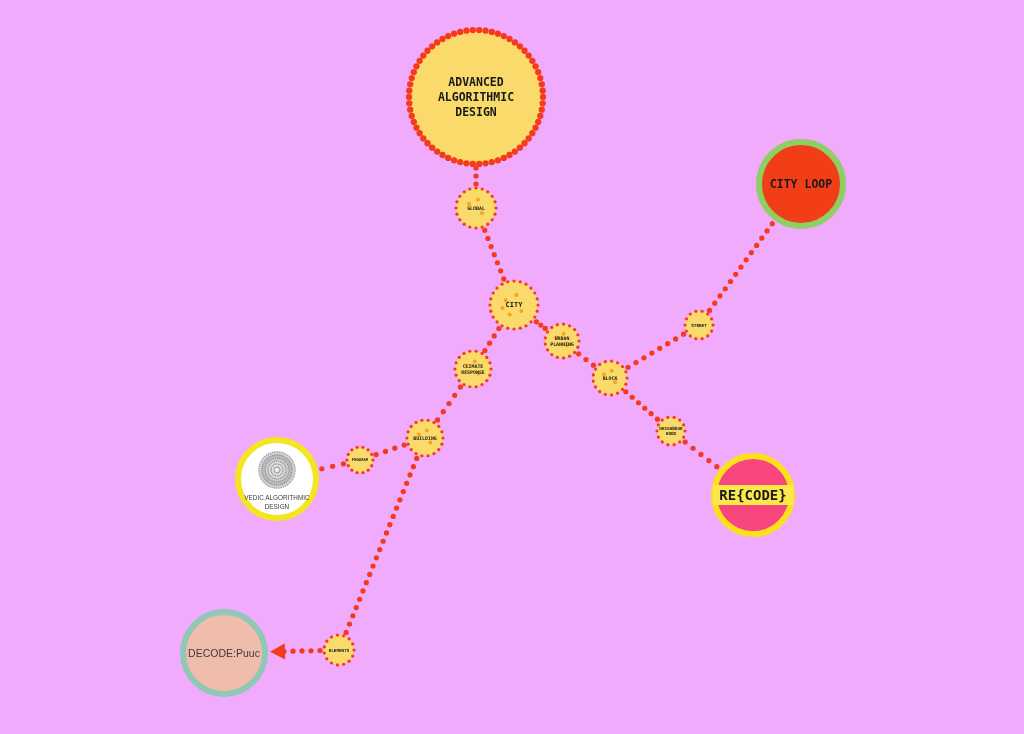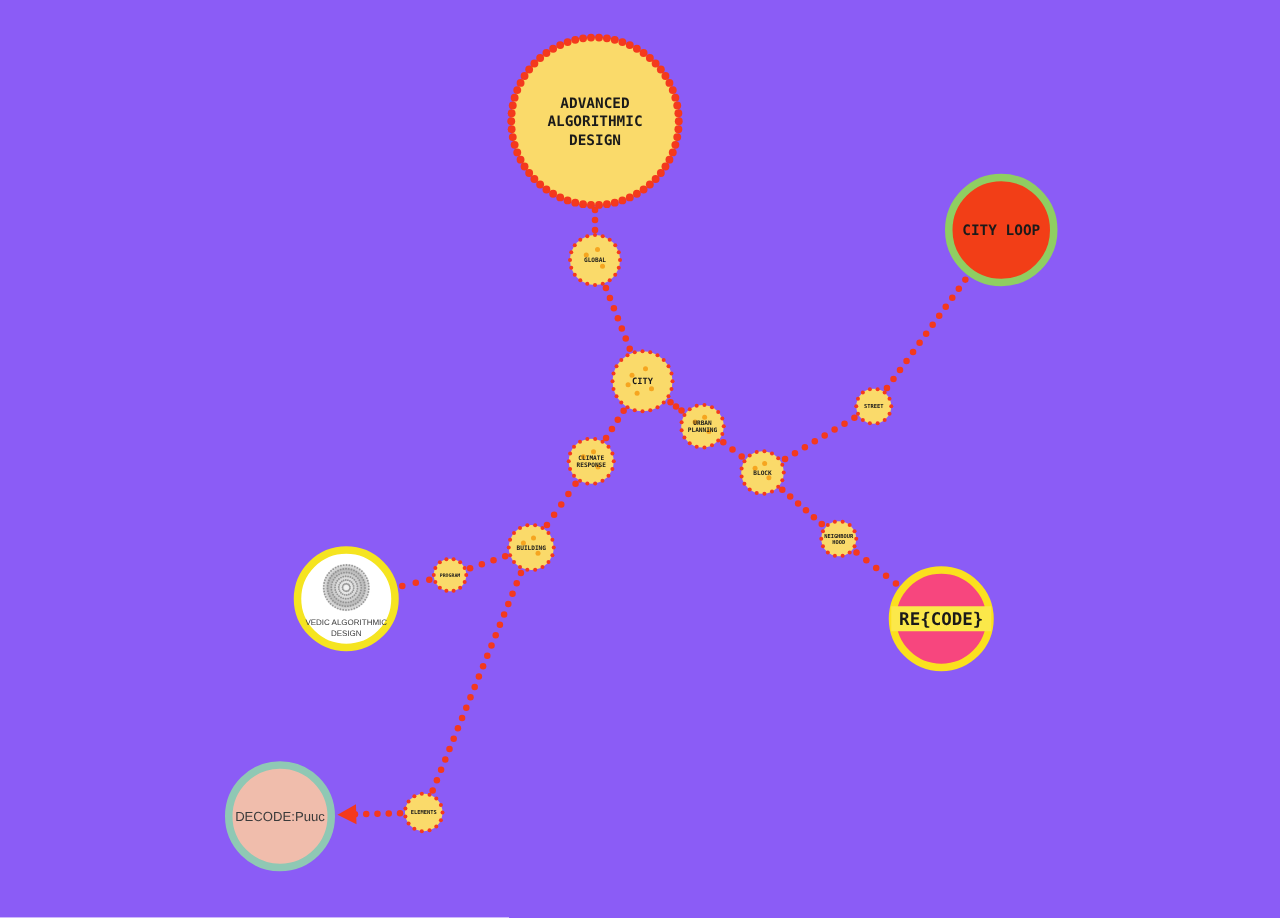--- a/index.html
+++ b/index.html
@@ -10,21 +10,21 @@
   body {
     width: 1024px;
     height: 734px;
     font-family: "Liberation Sans", sans-serif;
     overflow: hidden;
   }
   #canvas-wrap {
     position: relative;
     width: 1024px;
     height: 734px;
-    background: #8b5cf6;
+    background: #f0abfc;
   }
   #graph-svg {
     position: absolute;
     left: 0;
     top: 0;
     width: 1024px;
     height: 734px;
     display: block;
   }
   .node-label-mono {

